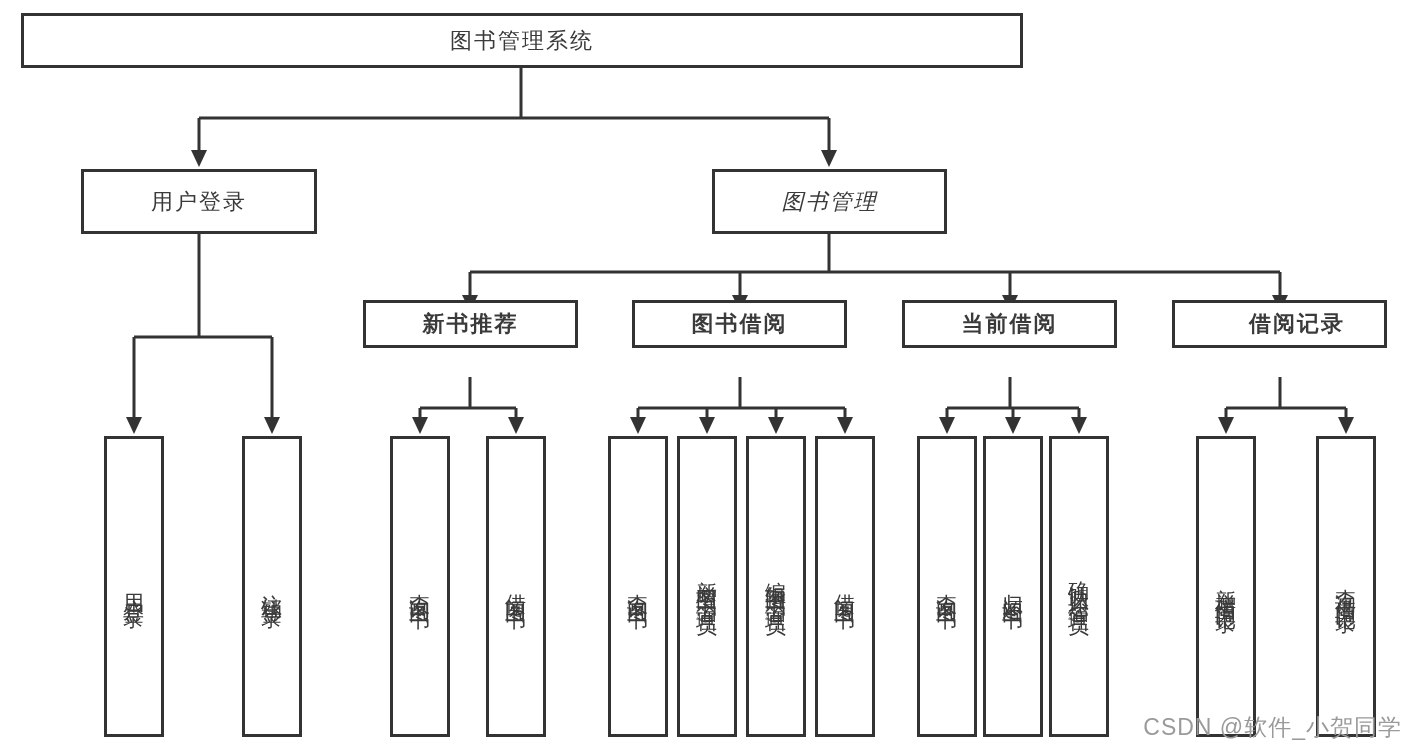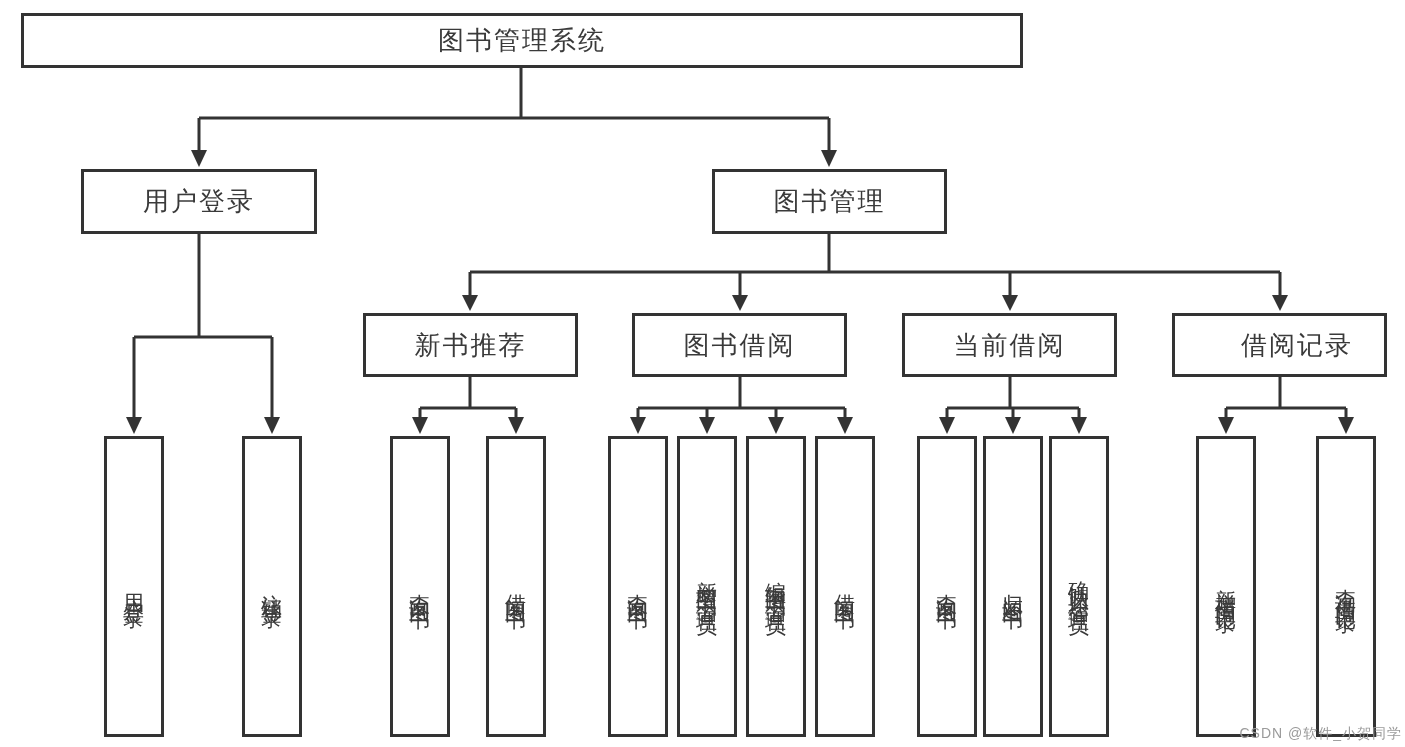--- a/index.html
+++ b/index.html
@@ -4,49 +4,49 @@
 <style>
   html,body{margin:0;padding:0;background:#ffffff;}
   #stage{
     position:relative;width:1405px;height:747px;background:#ffffff;overflow:hidden;
     font-family:"Liberation Sans","DejaVu Sans",sans-serif;color:#3a3a3a;
   }
   .box{
     position:absolute;background:#ffffff;border:3px solid #333333;box-sizing:border-box;
     display:flex;align-items:center;justify-content:center;text-align:center;
   }
-  .hbox{font-size:26px;letter-spacing:2px;}
+  .hbox{font-size:22px;letter-spacing:2px;}
   .vbox{
     writing-mode:vertical-rl;text-orientation:mixed;
     font-size:21px;letter-spacing:5px;line-height:1;
   }
   
   .n-root{left:21px;top:13px;width:1002px;height:55px;}
   
   .n-userlogin{left:81px;top:169px;width:236px;height:65px;}
-  .n-bookmgmt{left:712px;top:169px;width:235px;height:65px;}
+  .n-bookmgmt{left:712px;top:169px;width:235px;height:65px;font-style:italic;}
   
-  .l3{top:313px;width:215px;height:64px;}
+  .l3{top:300px;width:215px;height:48px;font-weight:bold;}
   .n-newbook{left:363px;}
   .n-borrow{left:632px;}
   .n-current{left:902px;text-align:right;}
   .n-records{left:1172px;padding-left:35px;}
   
   .leaf{top:436px;width:60px;height:301px;}
   .lf1{left:104px;}  .lf2{left:242px;}
   .lf3{left:390px;}  .lf4{left:486px;}
   .lf5{left:608px;}  .lf6{left:677px;}  .lf7{left:746px;}  .lf8{left:815px;}
   .lf9{left:917px;}  .lf10{left:983px;} .lf11{left:1049px;}
   .lf12{left:1196px;}.lf13{left:1316px;}
   #connectors{position:absolute;left:0;top:0;width:1405px;height:747px;pointer-events:none;}
   #connectors path{stroke:#333333;stroke-width:3;fill:none;}
   #connectors polygon{fill:#333333;}
   .watermark{
     position:absolute;right:3px;bottom:4px;z-index:10;
-    font-size:14px;letter-spacing:1px;color:#9a9a9a;white-space:nowrap;
+    font-size:23px;letter-spacing:1px;color:#9a9a9a;white-space:nowrap;
   }
 </style>
 </head>
 <body>
 
 <div id="stage">
 
   <svg id="connectors" viewBox="0 0 1405 747" xmlns="http://www.w3.org/2000/svg">
 
     <path d="M521 68 V118 M199 118 H829 M199 118 V150 M829 118 V150"></path>

